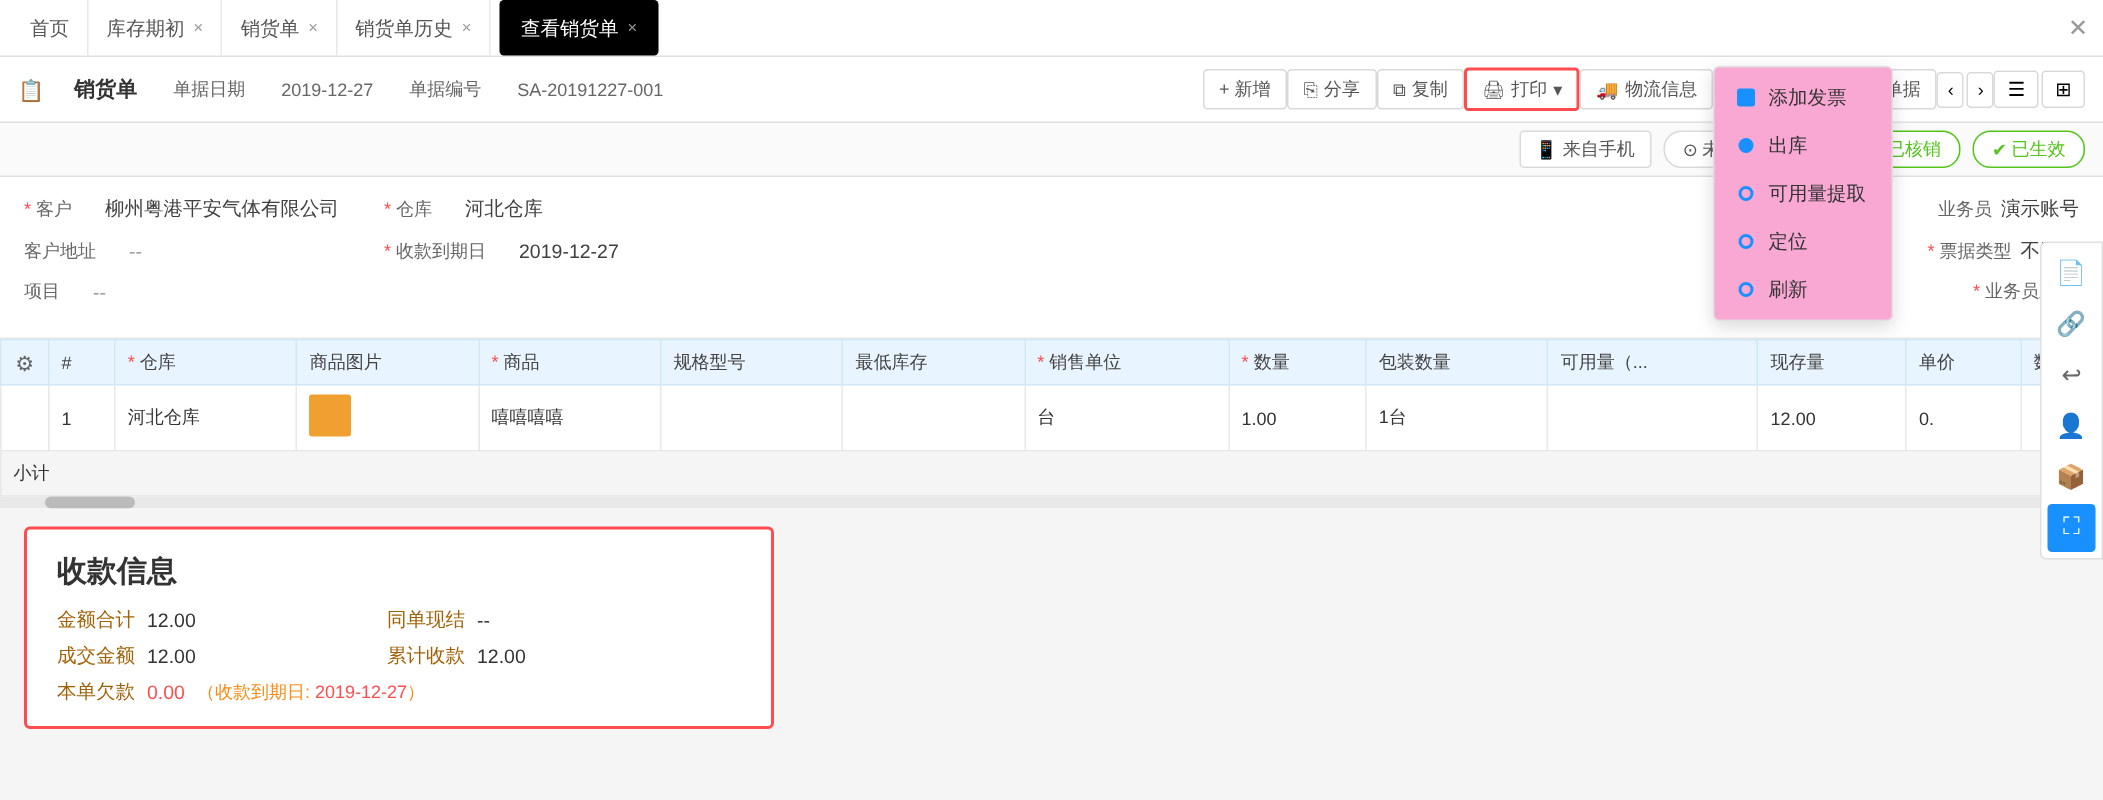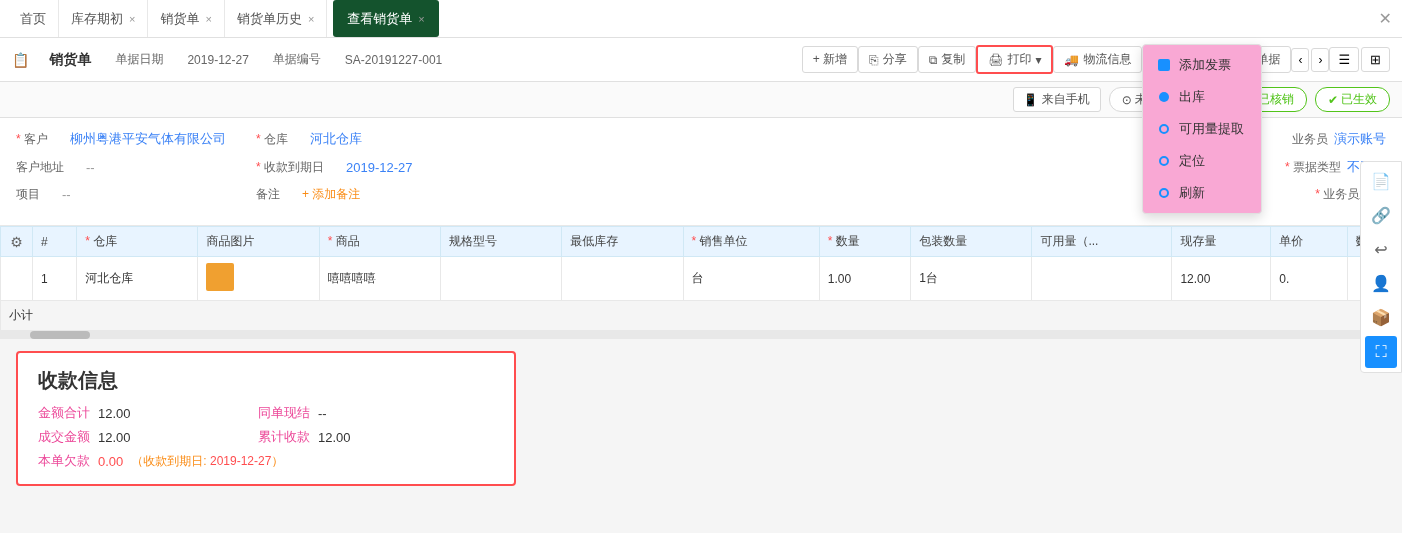--- a/index.html
+++ b/index.html
@@ -10,21 +10,21 @@
       display: flex; align-items: center; background: #fff;
       border-bottom: 1px solid #e0e0e0; padding: 0 8px; height: 38px;
       position: relative;
     }
     .tab-item {
       display: flex; align-items: center; padding: 0 12px; height: 100%;
       cursor: pointer; font-size: 13px; color: #555;
       border-right: 1px solid #e8e8e8;
     }
     .tab-item .close-x { margin-left: 6px; color: #999; font-size: 11px; cursor: pointer; }
-    .tab-item.highlight { background: #14532d; color: #fff; border-radius: 3px; padding: 4px 14px; margin: 0 6px; border-right: none; justify-content: flex-end; }
+    .tab-item.highlight { background: #000000; color: #fff; border-radius: 3px; padding: 4px 14px; margin: 0 6px; border-right: none; justify-content: flex-end; }
     .tab-bar .close-btn { position: absolute; right: 10px; font-size: 16px; color: #999; cursor: pointer; }
 
     
     .toolbar {
       display: flex; align-items: center; background: #fff;
       border-bottom: 1px solid #e0e0e0; padding: 0 12px; height: 44px;
     }
     .toolbar-left { display: flex; align-items: center; gap: 16px; flex: 1; }
     .doc-icon { color: #1890ff; font-size: 14px; margin-right: 4px; }
     .doc-title { font-weight: 600; font-size: 14px; color: #333; }
@@ -59,21 +59,21 @@
     .btn-not-open { background: #fff; border: 1px solid #d9d9d9; color: #555; }
     .btn-checked { background: #fff; border: 1px solid #52c41a; color: #52c41a; }
     .btn-effective { background: #fff; border: 1px solid #52c41a; color: #52c41a; }
 
     
     .form-area { background: #fff; padding: 12px 16px; border-bottom: 1px solid #e8e8e8; }
     .form-row { display: flex; align-items: center; margin-bottom: 10px; gap: 20px; }
     .form-field { display: flex; align-items: center; gap: 22px; min-width: 220px; }
     .form-label { color: #666; font-size: 12px; white-space: nowrap; }
     .form-label.required::before { content: "* "; color: #ff4d4f; }
-    .form-value { color: #3b82f6; font-size: 13px; }
+    .form-value { color: #404040; font-size: 13px; }
     .form-value.muted { color: #999; }
     .form-right { margin-left: auto; display: flex; align-items: center; gap: 6px; }
     .add-note { color: #fa8c16; cursor: pointer; font-size: 12px; }
     .add-note::before { content: "+ "; }
 
     
     .table-wrap { background: #fff; overflow-x: auto; }
     table { width: 100%; border-collapse: collapse; font-size: 12px; }
     thead th {
       background: #e8f4ff; border: 1px solid #d0e8f5;
@@ -90,21 +90,21 @@
     .product-img { width: 28px; height: 28px; background: #f0a030; border-radius: 2px; display: inline-block; }
 
     
     .payment-box {
       margin: 12px 16px; border: 2px solid #ff4d4f; border-radius: 4px;
       background: #fff; padding: 14px 20px; display: inline-block; min-width: 500px;
     }
     .payment-title { font-size: 20px; font-weight: 600; margin-bottom: 10px; }
     .payment-grid { display: grid; grid-template-columns: 200px 200px; gap: 6px 20px; }
     .payment-item { display: flex; align-items: center; gap: 8px; font-size: 13px; }
-    .payment-label { color: #ec4899; }
+    .payment-label { color: #a16207; }
     .payment-value { color: #333; }
     .payment-value.red { color: #ff4d4f; }
 
     
     .right-sidebar {
       position: fixed; right: 0; top: 50%; transform: translateY(-50%);
       display: flex; flex-direction: column; gap: 2px;
       background: #fff; border: 1px solid #e0e0e0; border-radius: 4px 0 0 4px;
       padding: 4px;
     }
@@ -292,24 +292,20 @@
       </div>
       <div class="form-right">
         <span class="form-label required">票据类型</span>
         <span class="form-value">不开票</span>
       </div>
     </div>
     <div class="form-row">
       <div class="form-field">
         <span class="form-label">项目</span>
         <span class="form-value muted">--</span>
-      </div>
-      <div class="form-field">
-        <span class="form-label">备注</span>
-        <span class="add-note">添加备注</span>
       </div>
       <div class="form-right">
         <span class="form-label required">业务员孟</span>
         <span class="form-value muted">--</span>
       </div>
     </div>
   </div>
 
   <div class="table-wrap">
     <table>

